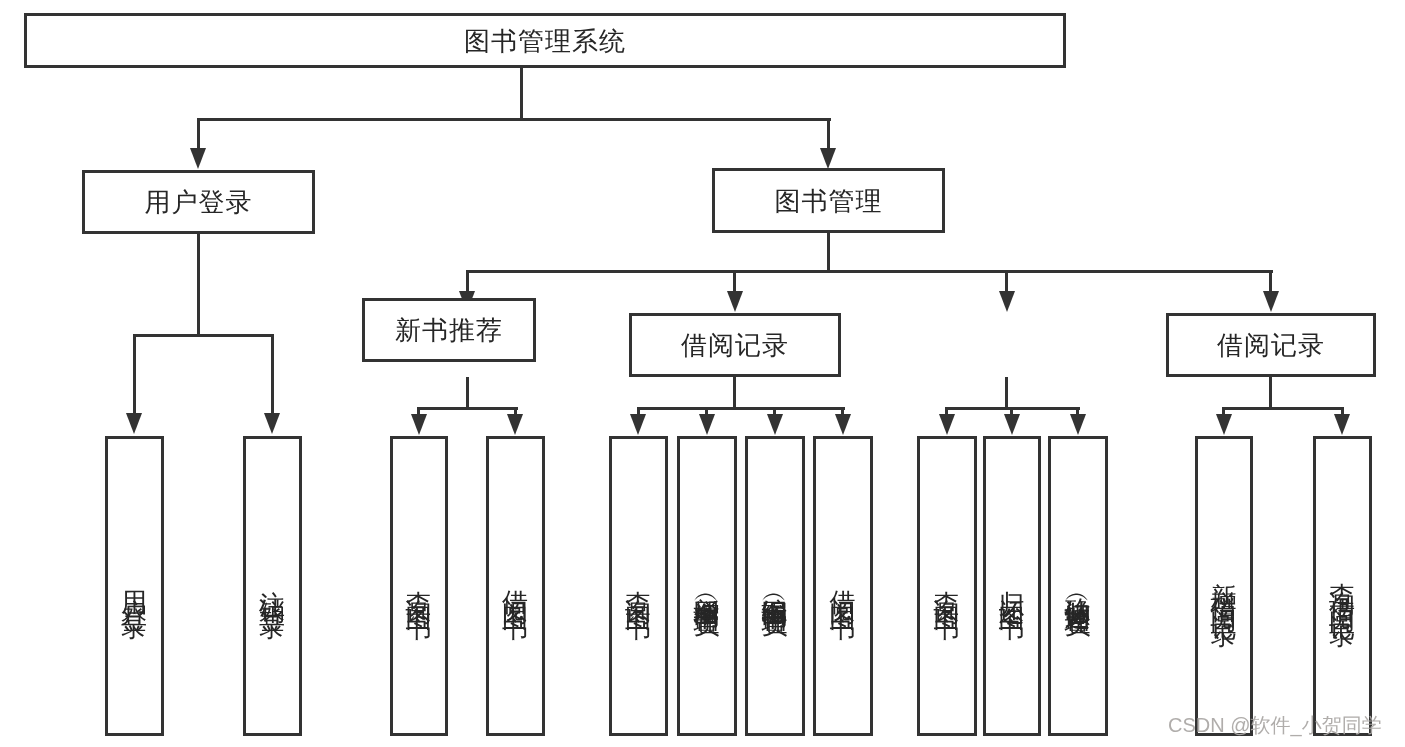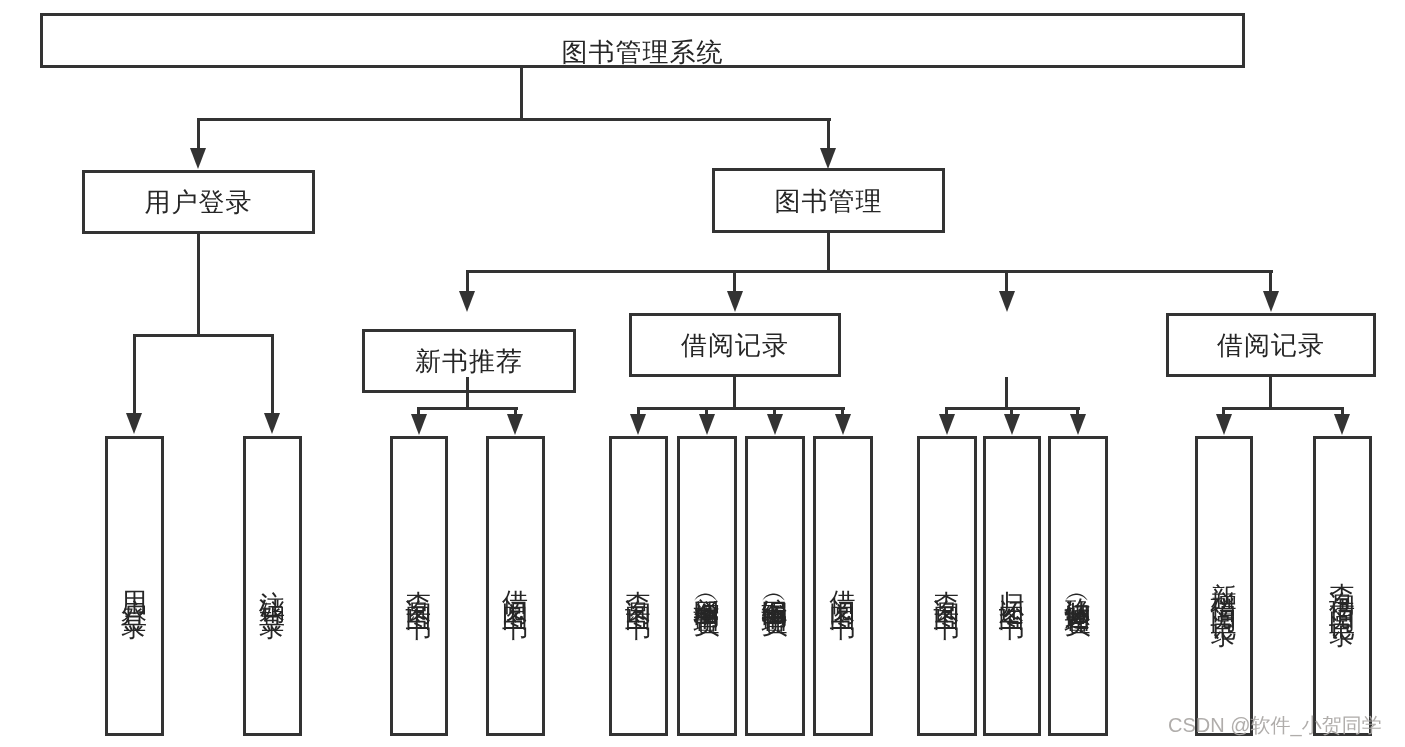--- a/index.html
+++ b/index.html
@@ -52,21 +52,21 @@
     color: rgba(172, 169, 166, 0.95);
     white-space: nowrap;
     z-index: 10;
   }
 </style>
 </head>
 <body>
 
 <div class="canvas">
 
-  <div class="box" style="left:40px; top:13px; width:1205px; height:55px;align-items:flex-end;">
+  <div class="box" style="left:24px; top:13px; width:1042px; height:55px;">
     <span class="hlbl">图书管理系统</span>
   </div>
 
   <div class="vline" style="left:520px; top:68px; height:53px;"></div>
   <div class="hline" style="left:197px; top:118px; width:634px;"></div>
   <div class="vline" style="left:197px; top:121px; height:27px;"></div>
   <div class="arrow" style="left:190px; top:148px;"></div>
   <div class="vline" style="left:827px; top:121px; height:27px;"></div>
   <div class="arrow" style="left:820px; top:148px;"></div>
 
@@ -88,21 +88,21 @@
   <div class="hline" style="left:466px; top:270px; width:807px;"></div>
   <div class="vline" style="left:466px; top:273px; height:18px;"></div>
   <div class="arrow" style="left:459px; top:291px;"></div>
   <div class="vline" style="left:733px; top:273px; height:18px;"></div>
   <div class="arrow" style="left:727px; top:291px;"></div>
   <div class="vline" style="left:1005px; top:273px; height:18px;"></div>
   <div class="arrow" style="left:999px; top:291px;"></div>
   <div class="vline" style="left:1269px; top:273px; height:18px;"></div>
   <div class="arrow" style="left:1263px; top:291px;"></div>
 
-  <div class="box" style="left:362px; top:329px; width:214px; height:64px;">
+  <div class="box" style="left:362px; top:298px; width:174px; height:64px;">
     <span class="hlbl">新书推荐</span>
   </div>
   <div class="box" style="left:629px; top:313px; width:212px; height:64px;">
     <span class="hlbl">借阅记录</span>
   </div>
   <div class="box" style="left:1166px; top:313px; width:210px; height:64px;">
     <span class="hlbl">借阅记录</span>
   </div>
 
   <div class="vline" style="left:466px; top:377px; height:31px;"></div>

